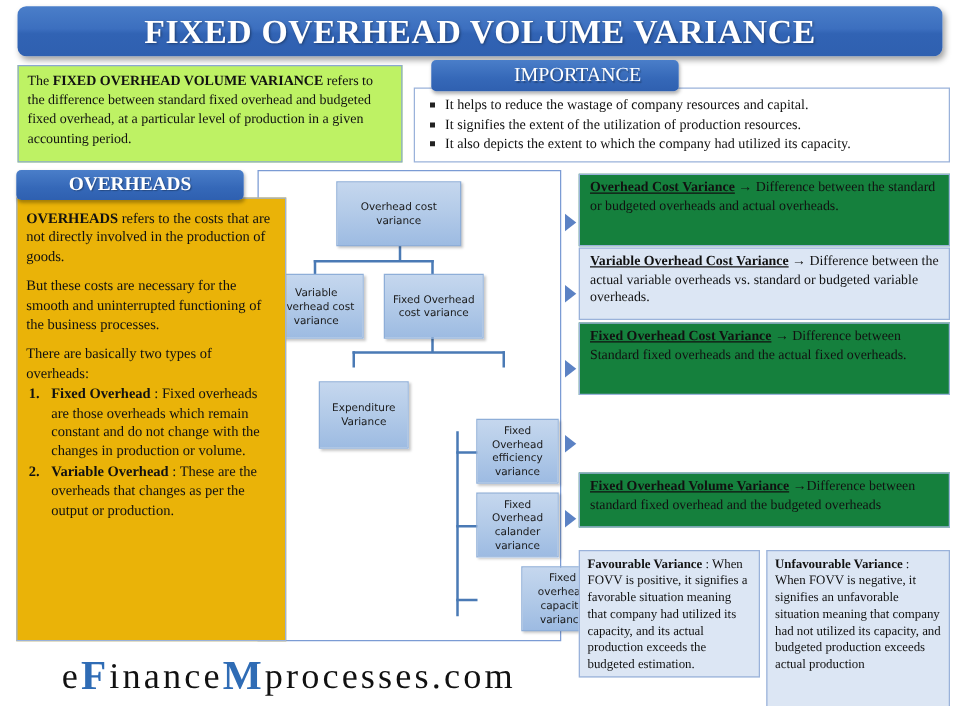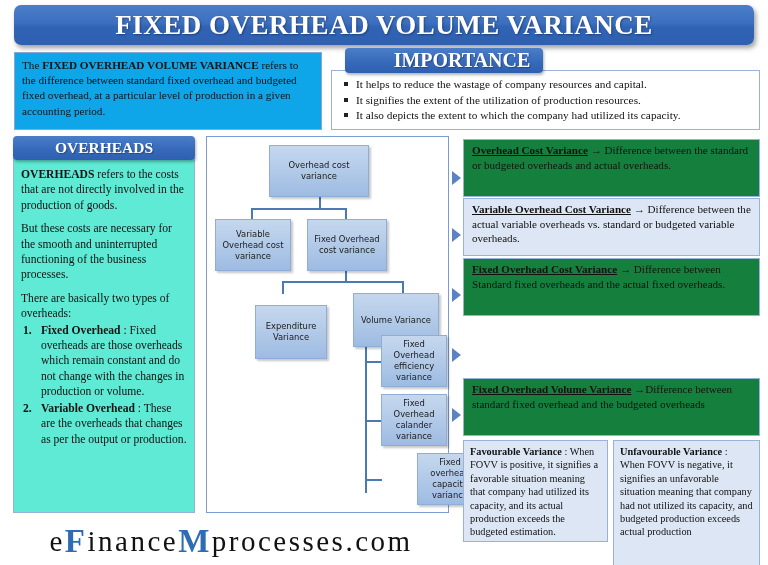--- a/index.html
+++ b/index.html
@@ -33,41 +33,41 @@
     text-shadow: 1px 1px 2px rgba(0,0,0,0.35);
     white-space: nowrap;
   }
 
   
   .intro-box {
     position: absolute;
     left: 14px; top: 52px;
     width: 308px; height: 78px;
     box-sizing: border-box;
-    background: #0ea5e9;
+    background: #bef264;
     border: 1px solid #8ba7d0;
     padding: 5px 7px 4px 7px;
     font-size: 11.2px;
     line-height: 15.2px;
   }
   .intro-box b { font-weight: bold; }
 
   
   .imp-header {
     position: absolute;
     left: 345px; top: 48px;
     width: 198px; height: 25px;
     border-radius: 4px;
     background: linear-gradient(to bottom, #4a7ec9 0%, #3568b8 60%, #2f60b0 100%);
     box-shadow: 1px 2px 3px rgba(0,0,0,0.3);
     display: flex; align-items: center; justify-content: center;
     z-index: 3;
   }
   .imp-header span {
-    color: #fff; font-size: 20px; font-weight: bold;
+    color: #fff; font-size: 16px; font-weight: normal;
     text-shadow: 1px 1px 1px rgba(0,0,0,0.3);
     margin-left: 36px;
   }
   .imp-box {
     position: absolute;
     left: 331px; top: 70px;
     width: 429px; height: 60px;
     box-sizing: border-box;
     background: #ffffff;
     border: 1px solid #9ab2da;
@@ -95,23 +95,23 @@
     display: flex; align-items: center; justify-content: center;
     z-index: 3;
   }
   .oh-header span {
     color: #fff; font-size: 15.5px; font-weight: bold;
     text-shadow: 1px 1px 1px rgba(0,0,0,0.3);
   }
   .oh-box {
     position: absolute;
     left: 13px; top: 158px;
-    width: 182px; height: 355px;
-    box-sizing: border-box;
-    background: #5eead4;
+    width: 216px; height: 355px;
+    box-sizing: border-box;
+    background: #eab308;
     border: 1px solid #9ab2da;
     padding: 8px 7px 4px 7px;
     z-index: 2;
   }
   .oh-box p {
     margin: 0 0 8px 0;
     font-size: 11.6px; line-height: 15.4px;
   }
   .oh-box p.tight { margin-bottom: 1px; font-family: Liberation Serif, serif; }
   .oh-list { list-style: none; margin: 0; padding: 0; }
@@ -254,21 +254,20 @@
 
     <div class="conn" style="left:158px; top:208px; width:2px; height:148px;"></div>
     <div class="conn" style="left:158px; top:224px; width:17px; height:2px;"></div>
     <div class="conn" style="left:158px; top:283px; width:17px; height:2px;"></div>
     <div class="conn" style="left:158px; top:342px; width:17px; height:2px;"></div>
 
     <div class="node" style="left:62px;  top:8px;   width:100px; height:52px;">Overhead cost variance</div>
     <div class="node" style="left:8px;   top:82px;  width:76px;  height:52px;">Variable Overhead cost variance</div>
     <div class="node" style="left:100px; top:82px;  width:80px;  height:52px;">Fixed Overhead cost variance</div>
     <div class="node" style="left:48px;  top:168px; width:72px;  height:54px;">Expenditure Variance</div>
-    <div class="node" style="left:146px; top:156px; width:86px;  height:54px;">Volume Variance</div>
     <div class="node" style="left:174px; top:198px; width:66px;  height:52px;">Fixed Overhead efficiency variance</div>
     <div class="node" style="left:174px; top:257px; width:66px;  height:52px;">Fixed Overhead calander variance</div>
     <div class="node" style="left:174px; top:316px; width:66px;  height:52px;margin-left:36px;">Fixed overhead capacity variance</div>
   </div>
 
   <div class="arrow-marker" style="left:452px; top:171px;"></div>
   <div class="def white" style="left:463px; top:139px; width:297px; height:58px;">
     <span class="term">Overhead Cost Variance</span><span> → </span><span>Difference between the standard or budgeted overheads and actual overheads.</span>
   </div>
 
@@ -278,21 +277,21 @@
   </div>
 
   <div class="arrow-marker" style="left:452px; top:288px;"></div>
   <div class="def white" style="left:463px; top:258px; width:297px; height:58px;">
     <span class="term">Fixed Overhead Cost Variance</span><span> → </span><span>Difference between Standard fixed overheads and the actual fixed overheads.</span>
   </div>
 
   <div class="arrow-marker" style="left:452px; top:348px;"></div>
 
   <div class="arrow-marker" style="left:452px; top:408px;"></div>
-  <div class="def white" style="left:463px; top:378px; width:297px; height:58px;">
+  <div class="def white" style="left:463px; top:378px; width:297px; height:44px;">
     <span class="term">Fixed Overhead Volume Variance</span><span> →</span><span>Difference between standard fixed overhead and the budgeted overheads</span>
   </div>
 
   <div class="fav" style="left:463px; top:440px; width:145px; height:102px;">
     <b>Favourable Variance</b><span> : </span><span>When FOVV is positive, it signifies a favorable situation meaning that company had utilized its capacity, and its actual production exceeds the budgeted estimation.</span>
   </div>
   <div class="fav" style="left:613px; top:440px; width:147px; height:132px;">
     <b>Unfavourable Variance</b><span> : </span><span>When FOVV is negative, it signifies an unfavorable situation meaning that company had not utilized its capacity, and budgeted production exceeds actual production</span>
   </div>
 

